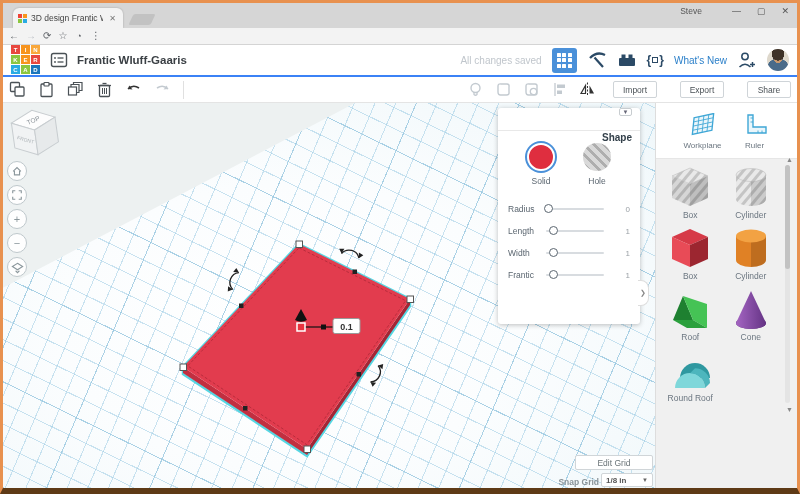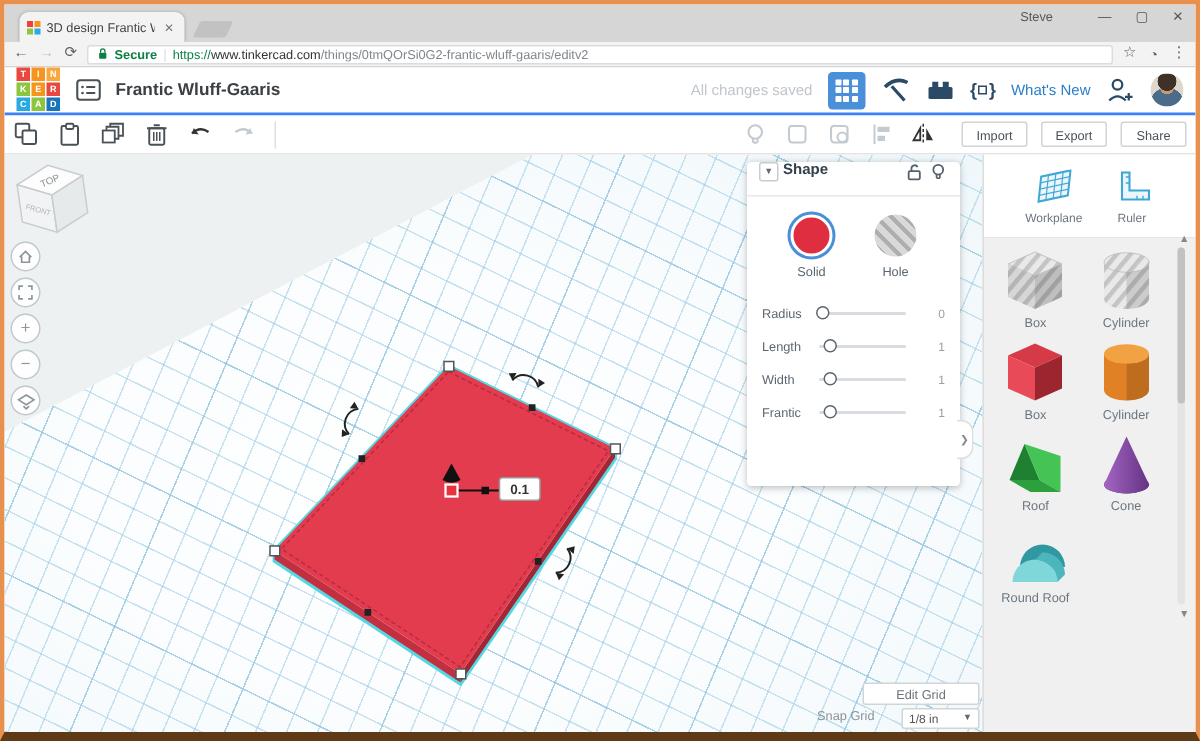--- a/index.html
+++ b/index.html
@@ -63,21 +63,21 @@
       #ded8cc; }
 
   
   .toolbar { position:relative; height:26px; background:#fff; border-bottom:1px solid #e4e4e4;
              display:flex; align-items:center; padding:0 6px; gap:12px; }
   .tb-ic { width:17px; height:17px; flex:none; }
   .tb-sep { width:1px; height:18px; background:#e0e0e0; }
   .tb-right { margin-left:auto; display:flex; align-items:center; gap:11px; }
   .tb-btn { width:44px; height:17px; background:#fff; border:1px solid #cfd4d8; border-radius:2px;
             font-size:8.5px; color:#4a5156; display:flex; align-items:center; justify-content:center; }
-  .btn-gap { display:flex; gap:9px; margin-left:6px; }
+  .btn-gap { display:flex; gap:23px; margin-left:6px; }
 
   
   .main { position:relative; height:385px; background:#edf1f1; overflow:hidden; }
   .canvas { position:absolute; left:0; top:0; width:652px; height:385px; overflow:hidden; }
   .plane { position:absolute; inset:0;
     background:
       repeating-linear-gradient(113deg, rgba(150,200,226,.5) 0 1px, transparent 1px 19px),
       repeating-linear-gradient(26deg,  rgba(150,200,226,.5) 0 1px, transparent 1px 19px),
       repeating-linear-gradient(113deg, rgba(120,178,208,.45) 0 1px, transparent 1px 95px),
       repeating-linear-gradient(26deg,  rgba(120,178,208,.45) 0 1px, transparent 1px 95px),
@@ -87,31 +87,31 @@
 
   .viewcube { position:absolute; left:4px; top:2px; }
   .nav-controls { position:absolute; left:4px; top:58px; display:flex; flex-direction:column; gap:4px; }
   .nav-btn { width:20px; height:20px; border-radius:50%; background:rgba(255,255,255,.92);
              border:1px solid #bfc8cc; display:flex; align-items:center; justify-content:center;
              color:#8b979c; font-size:11px; line-height:1; }
 
   .edit-grid { position:absolute; right:2px; bottom:18px; width:78px; height:15px; background:#fff;
                border:1px solid #d0d5d8; border-radius:2px; font-size:8.5px; color:#6b7478;
                display:flex; align-items:center; justify-content:center; }
-  .snap-row { position:absolute; right:2px; bottom:1px; height:15px; display:flex; align-items:flex-start; gap:18px; }
+  .snap-row { position:absolute; right:2px; bottom:1px; height:15px; display:flex; align-items:flex-end; gap:2px;font-weight:bold; }
   .snap-label { font-size:8.5px; color:#8a9398; }
   .snap-select { width:52px; height:14px; background:#fff; border:1px solid #d0d5d8; border-radius:2px;
                  display:flex; align-items:center; justify-content:space-between; padding:0 4px; }
   .snap-value { font-size:8px; color:#555; }
   .snap-caret { font-size:6px; color:#666; }
 
   
   .shape-panel { position:absolute; left:495px; top:5px; width:142px; height:216px; background:#fff;
                  border-radius:3px; box-shadow:0 1px 5px rgba(0,0,0,.25); z-index:5; }
-  .sp-header { height:23px; border-bottom:1px solid #e8e8e8; display:flex; align-items:flex-start; padding:0 8px; gap:3px; }
+  .sp-header { height:23px; border-bottom:1px solid #e8e8e8; display:flex; align-items:flex-end; padding:0 8px; gap:16px;flex-direction:column; }
   .sp-caret-btn { width:13px; height:13px; border:1px solid #c8cdd0; border-radius:2px; font-size:6px;
                   color:#667; display:flex; align-items:center; justify-content:center; }
   .sp-title { font-size:10px; font-weight:bold; color:#33404a; flex:1; }
   .sp-hic { width:13px; height:13px; }
   .sp-swatches { display:flex; justify-content:center; gap:28px; padding:12px 0 8px; }
   .swatch { display:flex; flex-direction:column; align-items:center; gap:5px; }
   .sw-solid { width:28px; height:28px; border-radius:50%; background:#df2e3f; border:2px solid #fff;
               box-shadow:0 0 0 2px #4a90d9; }
   .sw-hole { width:28px; height:28px; border-radius:50%;
              background:repeating-linear-gradient(45deg,#d9d9d9 0 4px,#aeaeae 4px 7px); }
@@ -189,29 +189,20 @@
       <span class="win-btn">—</span>
       <span class="win-btn">▢</span>
       <span class="win-btn">✕</span>
     </div>
   </div>
 
   <div class="addressbar">
     <span class="nav-ic">←</span>
     <span class="nav-ic disabled">→</span>
     <span class="nav-ic">⟳</span>
-    <div class="urlfield">
-      <svg class="lock" viewBox="0 0 8 10">
-        <rect x="1" y="4" width="6" height="5" rx="0.8" fill="#0b8043"></rect>
-        <path d="M2.2 4 V2.6 a1.8 1.8 0 0 1 3.6 0 V4" fill="none" stroke="#0b8043" stroke-width="1.1"></path>
-      </svg>
-      <span class="secure">Secure</span>
-      <span class="url-sep">|</span>
-      <span class="url"><span class="scheme">https://</span><span class="domain">www.tinkercad.com</span><span class="path">/things/0tmQOrSi0G2-frantic-wluff-gaaris/editv2</span></span>
-    </div>
     <div class="bar-right">
       <span class="nav-ic">☆</span>
       <span class="nav-ic" style="font-size:9px">◔</span>
       <span class="nav-ic">⋮</span>
     </div>
   </div>
 
   <div class="appheader">
     <div class="tklogo">
       <span class="t0">T</span>

